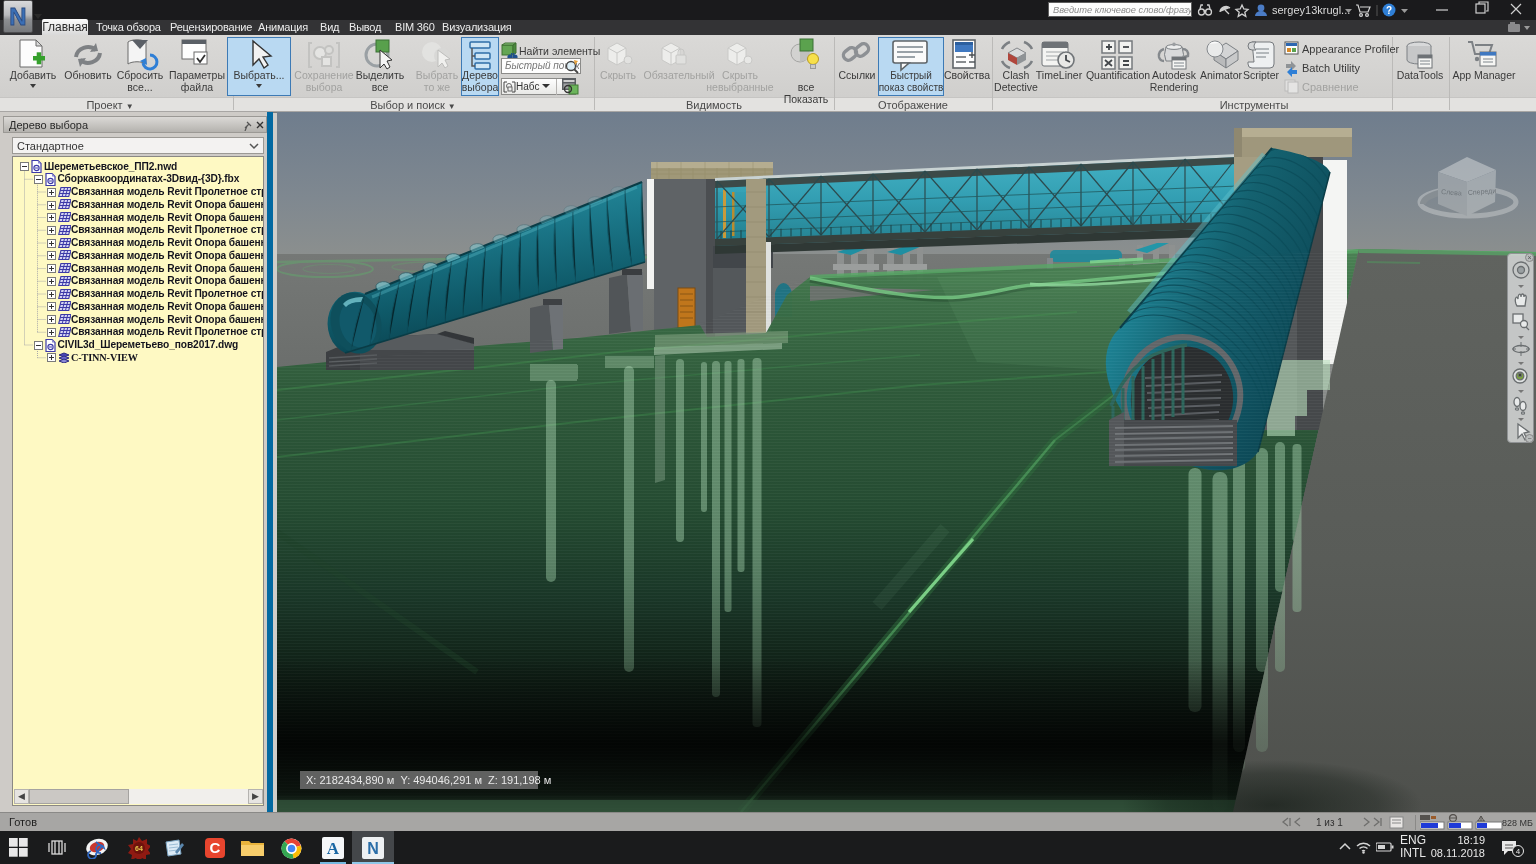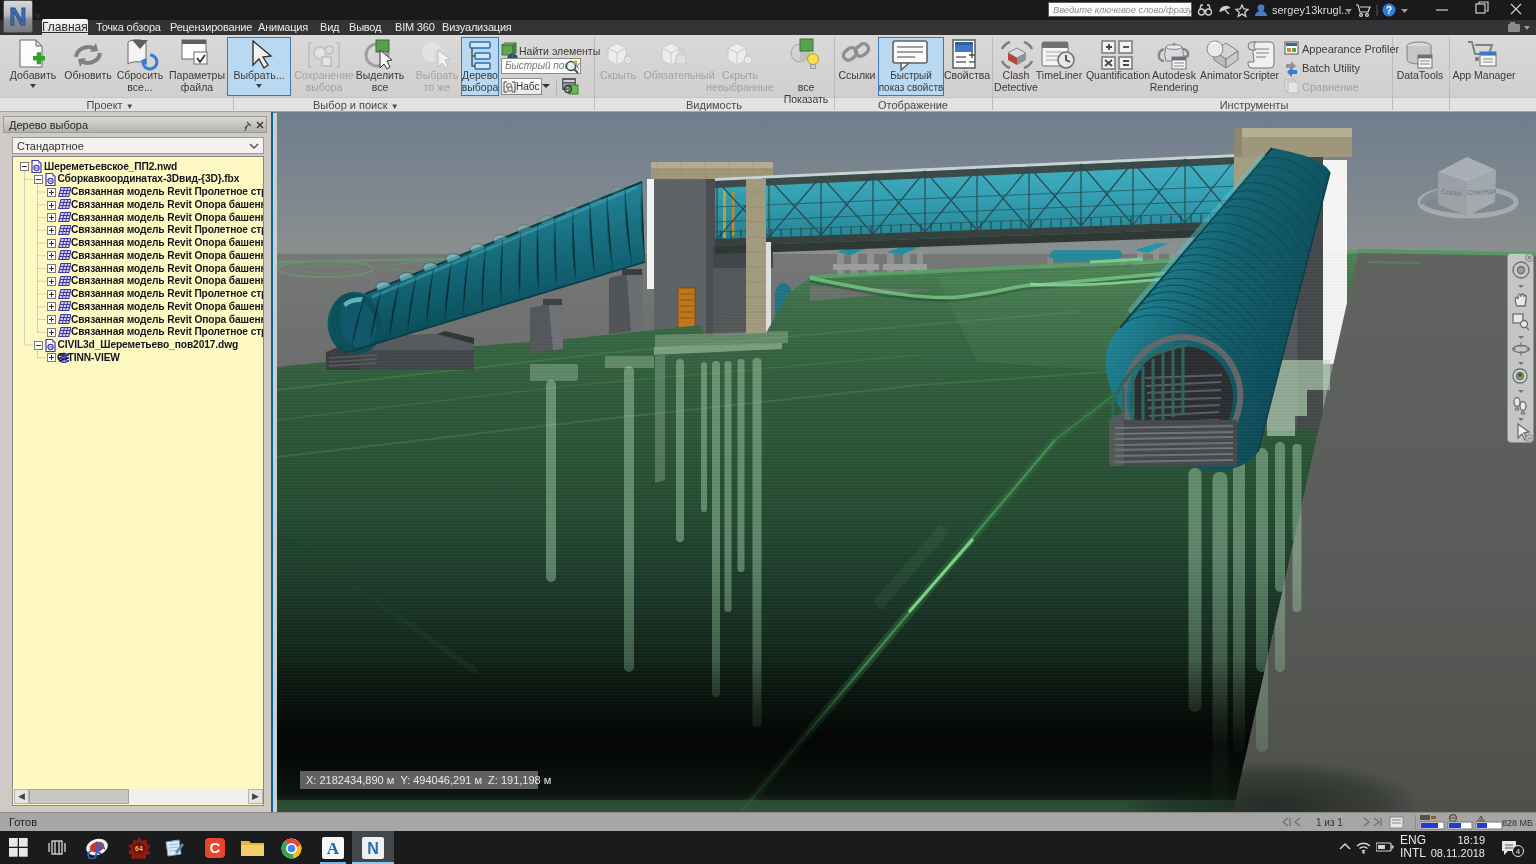--- a/index.html
+++ b/index.html
@@ -53,21 +53,21 @@
 
 <svg class="abs" style="left:1420px;top:0;" width="116" height="19">
  <g stroke="#cfcfcf" stroke-width="1.2" fill="none">
   <line x1="16" y1="10" x2="28" y2="10"></line>
   <rect x="56" y="4" width="9" height="9"></rect>
         <path d="M59,4 v-2 h9 v9 h-2"></path>
   <path d="M91,4 l10,10 M101,4 l-10,10"></path>
  </g>
 </svg>
 
-<div class="abs" style="left:42px;top:19px;width:46px;height:16px;background:linear-gradient(180deg,#fbfbfb,#d9d9d9);border-radius:2px 2px 0 0;color:#2a2a2a;font-size:12px;text-align:left;line-height:16px;text-decoration:underline;">Главная</div>
+<div class="abs" style="left:42px;top:19px;width:46px;height:16px;background:linear-gradient(180deg,#fbfbfb,#d9d9d9);border-radius:2px 2px 0 0;color:#2a2a2a;font-size:12px;text-align:center;line-height:16px;">Главная</div>
 <div class="abs" style="left:96px;top:20px;height:15px;color:#ececec;font-size:11px;letter-spacing:-0.2px;line-height:14px;white-space:nowrap;">Точка обзора</div>
 <div class="abs" style="left:170px;top:20px;height:32px;color:#ececec;font-size:11px;letter-spacing:-0.2px;line-height:14px;white-space:nowrap;">Рецензирование</div>
 <div class="abs" style="left:258px;top:20px;height:15px;color:#ececec;font-size:11px;letter-spacing:-0.2px;line-height:14px;white-space:nowrap;">Анимация</div>
 <div class="abs" style="left:320px;top:20px;height:15px;color:#ececec;font-size:11px;letter-spacing:-0.2px;line-height:14px;white-space:nowrap;">Вид</div>
 <div class="abs" style="left:349px;top:20px;height:15px;color:#ececec;font-size:11px;letter-spacing:-0.2px;line-height:14px;white-space:nowrap;">Вывод</div>
 <div class="abs" style="left:395px;top:20px;height:15px;color:#ececec;font-size:11px;letter-spacing:-0.2px;line-height:14px;white-space:nowrap;">BIM 360</div>
 <div class="abs" style="left:442px;top:20px;height:15px;color:#ececec;font-size:11px;letter-spacing:-0.2px;line-height:14px;white-space:nowrap;">Визуализация</div>
 <svg class="abs" style="left:1508px;top:22px;" width="24" height="12">
       <rect x="0" y="2" width="12" height="8" rx="1" fill="#8a8a8c"></rect>
       <rect x="2" y="0" width="5" height="3" fill="#8a8a8c"></rect>
@@ -77,21 +77,21 @@
 <div class="abs" style="left:0;top:35px;width:1536px;height:62px;background:linear-gradient(180deg,#dad9d7,#d0cfcd);"></div>
 <div class="abs" style="left:0;top:97px;width:1536px;height:14px;background:#e3e2e0;border-top:1px solid #c6c5c3;"></div>
 <div class="abs" style="left:0;top:111px;width:1536px;height:1px;background:#a8a6a4;"></div>
 <div class="abs" style="left:233px;top:37px;width:1px;height:73px;background:#bbbab8;"></div>
 <div class="abs" style="left:594px;top:37px;width:1px;height:73px;background:#bbbab8;"></div>
 <div class="abs" style="left:834px;top:37px;width:1px;height:73px;background:#bbbab8;"></div>
 <div class="abs" style="left:992px;top:37px;width:1px;height:73px;background:#bbbab8;"></div>
 <div class="abs" style="left:1392px;top:37px;width:1px;height:73px;background:#bbbab8;"></div>
 <div class="abs" style="left:1449px;top:37px;width:1px;height:73px;background:#bbbab8;"></div>
 <div class="abs glbl" style="left:110px;top:99px;width:200px;text-align:center;margin-left:-100px;">Проект <span style="font-size:8px;">▼</span></div>
-<div class="abs glbl" style="left:413px;top:99px;width:200px;margin-left:-100px;">Выбор и поиск <span style="font-size:8px;">▼</span></div>
+<div class="abs glbl" style="left:413px;top:99px;width:200px;text-align:center;margin-left:-100px;">Выбор и поиск <span style="font-size:8px;">▼</span></div>
 <div class="abs glbl" style="left:714px;top:99px;width:200px;text-align:center;margin-left:-100px;">Видимость</div>
 <div class="abs glbl" style="left:913px;top:99px;width:200px;text-align:center;margin-left:-100px;">Отображение</div>
 <div class="abs glbl" style="left:1254px;top:99px;width:200px;text-align:center;margin-left:-100px;">Инструменты</div>
 
 <div class="abs" style="left:227px;top:37px;width:64px;height:59px;background:#b9d9f2;border:1px solid #3d7ab5;"></div>
 <div class="abs" style="left:461px;top:37px;width:38px;height:59px;background:#b9d9f2;border:1px solid #3d7ab5;"></div>
 <div class="abs" style="left:878px;top:37px;width:66px;height:59px;background:#b9d9f2;border:1px solid #3d7ab5;"></div>
 <svg class="abs" style="left:0;top:35px;" width="1536" height="62">
 <g transform="translate(18,4)">
  <path d="M2,1 h16 l6,6 v21 h-22 z" fill="#fcfcfc" stroke="#6b6b6b"></path>
@@ -341,39 +341,39 @@
 <div class="abs" style="left:1302px;top:62px;font-size:11px;color:#3a3a3a;">Batch Utility</div>
 <div class="abs" style="left:1302px;top:81px;font-size:11px;color:#a2a2a0;">Сравнение</div>
 
 <div class="abs" style="left:519px;top:45px;font-size:10.5px;color:#3a3a3a;">Найти элементы</div>
 <div class="abs" style="left:501px;top:58px;width:80px;height:16px;background:#fdfdfd;border:1px solid #8b8b89;font-style:italic;font-size:10px;color:#777;line-height:14px;padding-left:3px;">Быстрый поиск</div>
 <svg class="abs" style="left:564px;top:59px;" width="17" height="15">
       <circle cx="7" cy="7" r="4.5" fill="#ddeef6" stroke="#444" stroke-width="1.3"></circle>
       <line x1="10" y1="10" x2="14" y2="14" stroke="#444" stroke-width="1.8"></line>
       <path d="M10,1 l4,1 -3,4 z" fill="#e8a33d"></path>
     </svg>
-<div class="abs" style="left:501px;top:78px;width:41px;height:17px;background:linear-gradient(#fefefe,#e8e8e6);border:1px solid #8b8b89;font-size:10px;color:#333;line-height:15px;"><span style="margin-left:14px;">Набс</span></div>
+<div class="abs" style="left:501px;top:78px;width:75px;height:17px;background:linear-gradient(#fefefe,#e8e8e6);border:1px solid #8b8b89;font-size:10px;color:#333;line-height:15px;"><span style="margin-left:14px;">Набс</span></div>
 <svg class="abs" style="left:503px;top:81px;" width="13" height="12">
       <path d="M1,1 h3 M1,1 v10 h3 M12,1 h-3 M12,1 v10 h-3" stroke="#444" fill="none"></path>
       <circle cx="6" cy="5" r="2.5" fill="none" stroke="#666"></circle>
       <rect x="5" y="6" width="4" height="4" fill="#eee" stroke="#666"></rect>
     </svg>
 <div class="abs" style="left:542px;top:84px;width:0;height:0;border-left:4px solid transparent;border-right:4px solid transparent;border-top:4.5px solid #333;"></div>
 <div class="abs" style="left:556px;top:79px;width:1px;height:16px;background:#b5b3b1;"></div>
 <svg class="abs" style="left:562px;top:78px;" width="20" height="18">
       <rect x="0" y="0" width="14" height="12" fill="#5a5e62"></rect>
       <rect x="1.5" y="2" width="11" height="2" fill="#cfd0d1"></rect>
       <rect x="1.5" y="5.5" width="11" height="5" fill="#9fa2a5"></rect>
       <rect x="7" y="7" width="9" height="9" fill="#6cb55c" stroke="#417a35"></rect>
       <circle cx="6" cy="11" r="3.5" fill="none" stroke="#333" stroke-width="1.4"></circle>
     </svg>
 
 <div class="abs" style="left:273px;top:112px;width:1263px;height:1px;background:#77797b;"></div>
 
-<div class="abs" style="left:0;top:112px;width:273px;height:700px;background:#cecbc7;border-right:2px solid #0369a1;">
+<div class="abs" style="left:0;top:112px;width:273px;height:700px;background:#cecbc7;border-right:6px solid #0369a1;">
  <div class="abs" style="left:3px;top:4px;width:264px;height:17px;background:linear-gradient(180deg,#dbd9d6,#b4b2ae);border:1px solid #9b9995;">
   <div class="abs" style="left:5px;top:2px;font-size:11px;color:#2a2a2a;">Дерево выбора</div>
   <svg class="abs" style="left:238px;top:3px;" width="24" height="11">
    <path d="M3,8 l4,-4 m-2,-2 l4,4 m-4,0 l-2,5" stroke="#555" stroke-width="1.2" fill="none"></path>
    <path d="M15,2 l6,6 m0,-6 l-6,6" stroke="#333" stroke-width="1.4"></path>
   </svg>
  </div>
  <div class="abs" style="left:12px;top:25px;width:252px;height:17px;background:#f3f2f1;border:1px solid #9b9995;">
   <div class="abs" style="left:4px;top:2px;font-size:11px;color:#333;">Стандартное</div>
   <svg class="abs" style="left:236px;top:5px;" width="10" height="8">
@@ -650,21 +650,21 @@
             <line x1="2" y1="4.5" x2="7" y2="4.5" stroke="#333"></line>
             <line x1="4.5" y1="2" x2="4.5" y2="7" stroke="#333"></line>
           </svg>
           <svg class="abs" style="left:45.0px;top:0.5px;" width="13" height="11">
             <g fill="#4a48b8" stroke="#2c2a80">
               <path d="M1,3 l5,-2 5,2 -5,2 z"></path>
               <path d="M1,6 l5,-2 5,2 -5,2 z" fill="#6c6ace"></path>
               <path d="M1,9 l5,-2 5,2 -5,2 z" fill="#8c8ad8"></path>
             </g>
           </svg>
-          <div class="abs" style="left:44px;top:0.6px;font-size:10.2px;letter-spacing:-0.1px;font-weight:bold;color:#14141e;white-space:nowrap;">C-TINN-VIEW</div>
+          <div class="abs" style="left:58.0px;top:0.6px;font-size:10.2px;letter-spacing:-0.1px;font-weight:bold;color:#14141e;white-space:nowrap;font-family:Liberation Serif, serif;">C-TINN-VIEW</div>
         </div>
 
  <div class="abs" style="left:1px;top:632px;width:249px;height:15px;background:#f1efec;">
   <div class="abs" style="left:0;top:0;width:15px;height:15px;background:#e6e4e1;border:1px solid #b5b3b0;color:#444;font-size:9px;text-align:center;line-height:13px;">◀</div>
   <div class="abs" style="left:15px;top:0;width:100px;height:15px;background:#cbc8c4;border:1px solid #a5a3a0;"></div>
   <div class="abs" style="left:234px;top:0;width:15px;height:15px;background:#e6e4e1;border:1px solid #b5b3b0;color:#444;font-size:9px;text-align:center;line-height:13px;">▶</div>
  </div>
 </div>
 </div>
 <svg class="abs" style="left:277px;top:112px;" width="1259" height="700" viewBox="0 0 1259 700">

